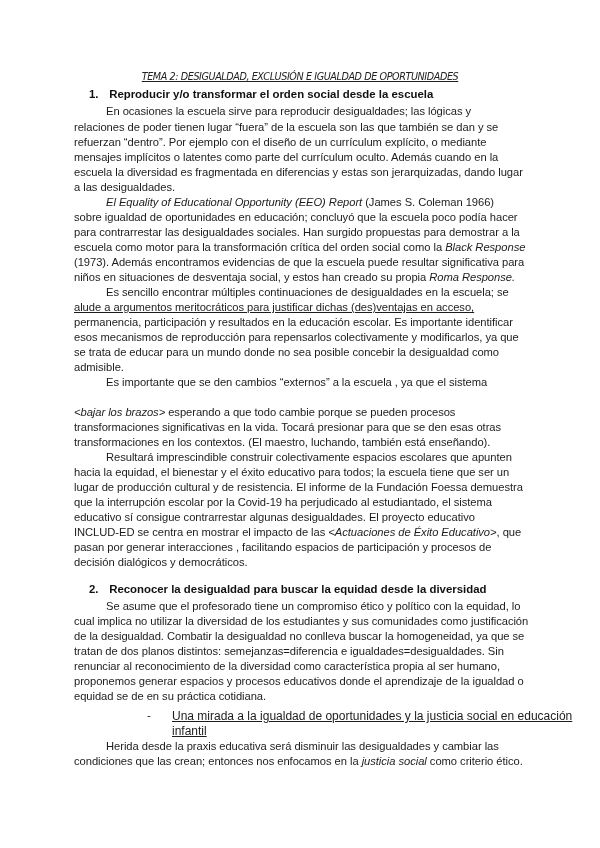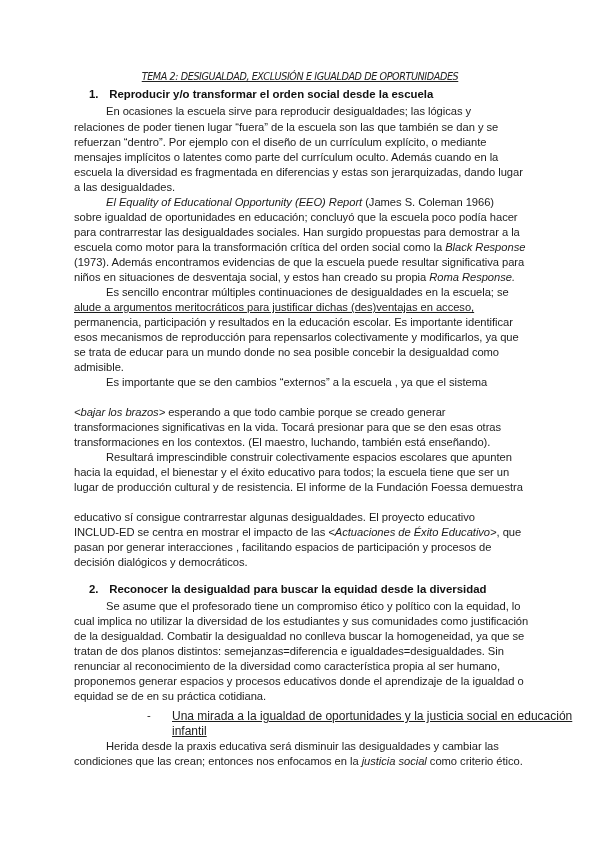--- a/index.html
+++ b/index.html
@@ -44,27 +44,28 @@
   <div class="line" style="top:270px;"><span>niños en situaciones de desventaja social, y estos han creado su propia </span><i>Roma Response.</i></div>
 
   <div class="line indent" style="top:285px;">Es sencillo encontrar múltiples continuaciones de desigualdades en la escuela; se</div>
   <div class="line" style="top:300px;text-decoration:underline;">alude a argumentos meritocráticos para justificar dichas (des)ventajas en acceso,</div>
   <div class="line" style="top:315px;">permanencia, participación y resultados en la educación escolar. Es importante identificar</div>
   <div class="line" style="top:330px;">esos mecanismos de reproducción para repensarlos colectivamente y modificarlos, ya que</div>
   <div class="line" style="top:345px;">se trata de educar para un mundo donde no sea posible concebir la desigualdad como</div>
   <div class="line" style="top:360px;">admisible.</div>
 
   <div class="line indent" style="top:375px;">Es importante que se den cambios “externos” a la escuela , ya que el sistema</div>
-  <div class="line" style="top:405px;"><i>&lt;bajar los brazos&gt;</i><span> esperando a que todo cambie porque se creado generar</span></div>
+  <div class="line" style="top:405px;"><i>&lt;bajar los brazos&gt;</i><span> esperando a que todo cambie porque se pueden procesos</span></div>
   <div class="line" style="top:420px;">transformaciones significativas en la vida. Tocará presionar para que se den esas otras</div>
   <div class="line" style="top:435px;">transformaciones en los contextos. (El maestro, luchando, también está enseñando).</div>
 
   <div class="line indent" style="top:450px;">Resultará imprescindible construir colectivamente espacios escolares que apunten</div>
   <div class="line" style="top:465px;">hacia la equidad, el bienestar y el éxito educativo para todos; la escuela tiene que ser un</div>
   <div class="line" style="top:480px;">lugar de producción cultural y de resistencia. El informe de la Fundación Foessa demuestra</div>
+  <div class="line" style="top:495px;">que la interrupción escolar por la Covid-19 ha perjudicado al estudiantado, el sistema</div>
   <div class="line" style="top:510px;">educativo sí consigue contrarrestar algunas desigualdades. El proyecto educativo</div>
   <div class="line" style="top:525px;"><span>INCLUD-ED se centra en mostrar el impacto de las </span><i>&lt;Actuaciones de Éxito Educativo&gt;</i><span>, que</span></div>
   <div class="line" style="top:540px;">pasan por generar interacciones , facilitando espacios de participación y procesos de</div>
   <div class="line" style="top:555px;">decisión dialógicos y democráticos.</div>
 
   <div class="heading" style="top:583px;">
     <span class="num">2.</span>
     <span>Reconocer la desigualdad para buscar la equidad desde la diversidad</span>
   </div>
 

